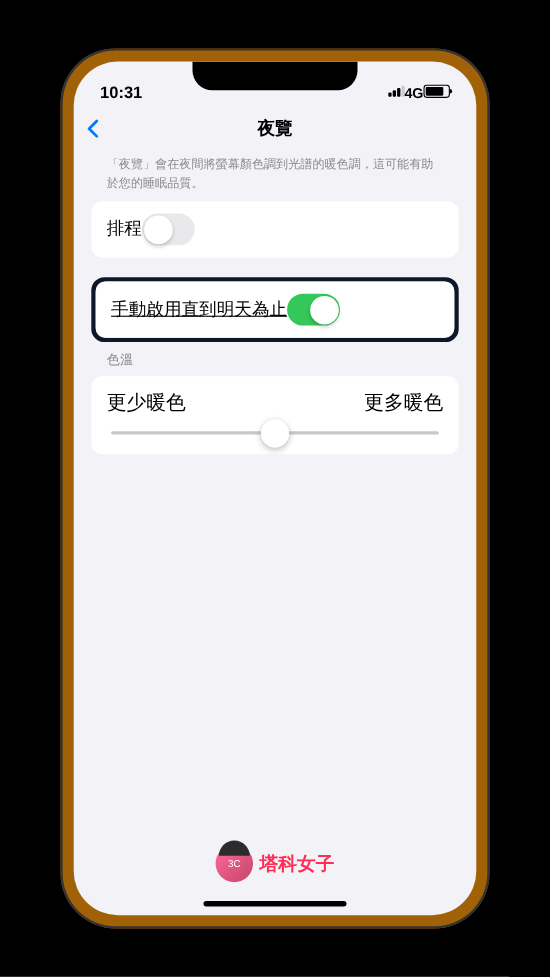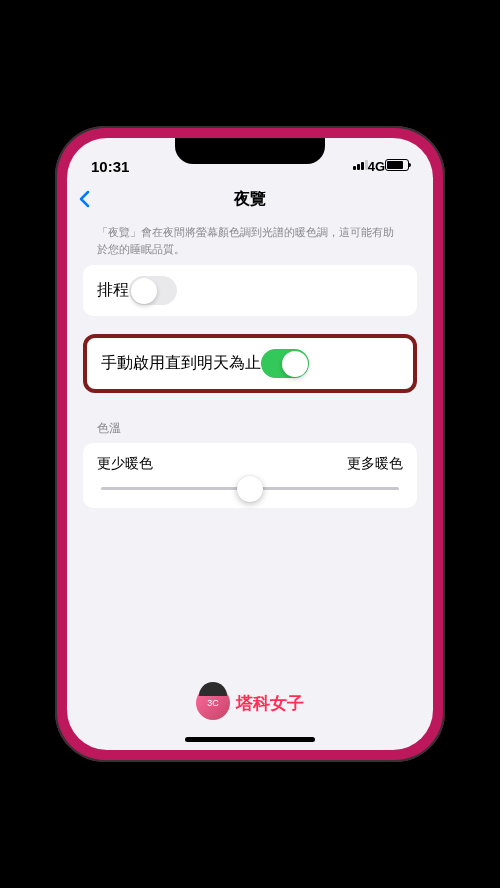--- a/index.html
+++ b/index.html
@@ -7,22 +7,22 @@
       background: #000;
       width: 500px;
       height: 888px;
       display: flex;
       align-items: center;
       justify-content: center;
       font-family: -apple-system, BlinkMacSystemFont, "Segoe UI", sans-serif;
     }
     .phone-frame {
       width: 390px;
-      height: 636px;
-      background: #be185d;
+      height: 800px;
+      background: #a16207;
       border-radius: 50px;
       padding: 12px;
       position: relative;
       box-shadow: inset 0 0 0 2px #333;
     }
     .phone-screen {
       width: 100%;
       height: 100%;
       background: #f2f2f7;
       border-radius: 40px;
@@ -158,41 +158,42 @@
       width: 26px;
       height: 26px;
       background: #fff;
       border-radius: 50%;
       top: 1.5px;
       box-shadow: 0 2px 4px rgba(0,0,0,0.2);
     }
     .toggle-off .toggle-knob { left: 1.5px; }
     .toggle-on .toggle-knob { right: 1.5px; }
     .highlight-box {
-      border: 4px solid #7f1d1d;
+      border: 4px solid #0f172a;
       border-radius: 12px;
-      margin-bottom: 27px;
+      margin-bottom: 8px;
+      text-decoration: underline;
     }
     .highlight-box .cell-group {
       margin-bottom: 0;
     }
     .section-header {
       font-size: 12px;
       color: #8a8a8e;
       padding: 0 14px 6px;
     }
     .slider-cell {
       background: #fff;
       border-radius: 10px;
       padding: 12px 14px 18px;
     }
     .slider-labels {
       display: flex;
       justify-content: space-between;
-      font-size: 14px;
+      font-size: 18px;
       color: #000;
       margin-bottom: 14px;
     }
     .slider-track {
       height: 3px;
       background: #c7c7cc;
       border-radius: 2px;
       position: relative;
       margin: 0 4px;
     }

